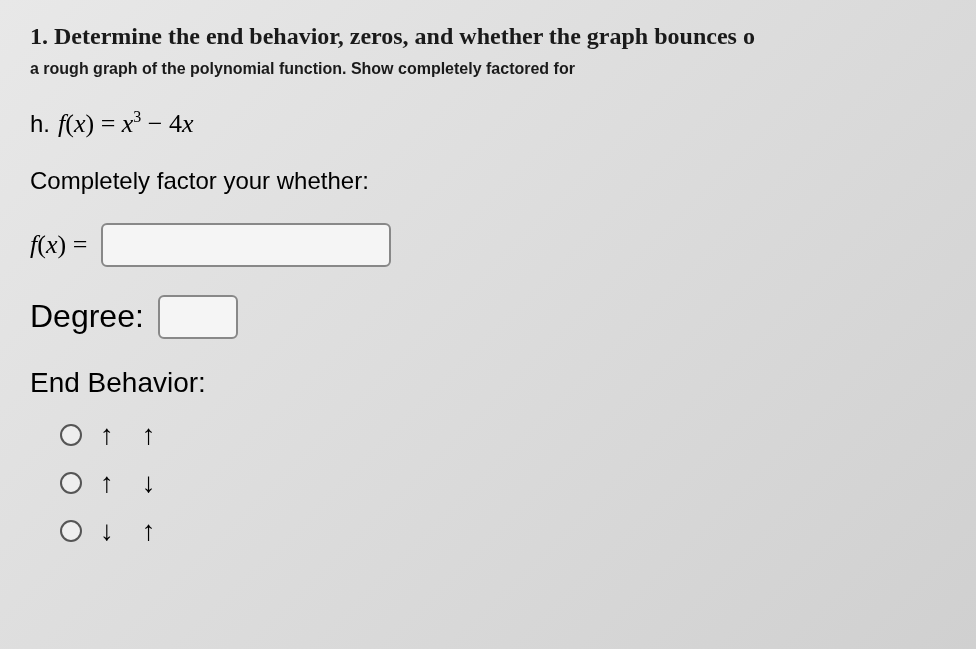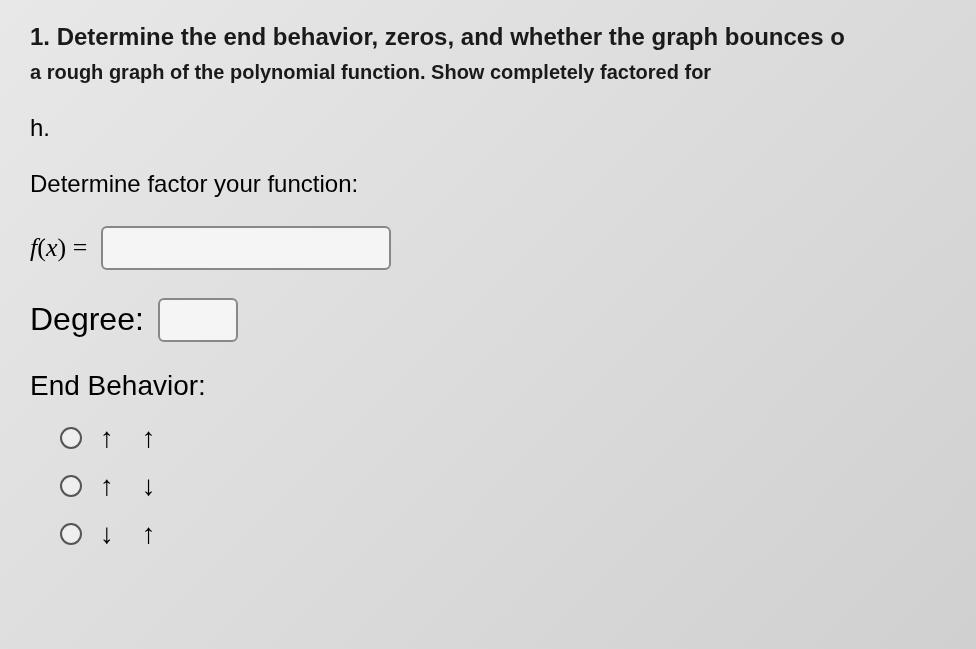--- a/index.html
+++ b/index.html
@@ -16,23 +16,24 @@
       padding: 20px 30px;
       overflow: hidden;
       position: relative;
     }
     .question-main {
       font-size: 24px;
       font-weight: 600;
       line-height: 1.4;
       margin-bottom: 4px;
       color: #1a1a1a;
+      font-family: Liberation Serif, serif;
     }
     .question-sub {
-      font-size: 20px;
+      font-size: 16px;
       font-weight: 600;
       line-height: 1.4;
       margin-bottom: 28px;
       color: #1a1a1a;
     }
     .equation-line {
       font-size: 26px;
       font-weight: 400;
       margin-bottom: 28px;
       font-family: "Times New Roman", serif;
@@ -120,23 +121,26 @@
     }
   </style>
 </head>
 <body>
 
 <div class="question-main">1. Determine the end behavior, zeros, and whether the graph bounces o</div>
 <div class="question-sub">a rough graph of the polynomial function. Show completely factored for</div>
 
 <div class="equation-line">
   <span class="part-label">h.</span>
+  <span>
+    <span class="math">f</span><span>(</span><span class="math">x</span><span>)</span><span> = </span><span class="math">x</span><span class="sup">3</span><span> − </span><span>4</span><span class="math">x</span>
+  </span>
 </div>
 
-<div class="instruction">Determine factor your function:</div>
+<div class="instruction">Completely factor your whether:</div>
 
 <div class="input-row">
   <span class="label-fx">
     <span>f</span><span style="font-style:normal">(</span><span>x</span><span style="font-style:normal">)</span><span style="font-style:normal"> =</span>
   </span>
   <input type="text" class="text-input wide-input" value="" style="">
 </div>
 
 <div class="input-row">
   <span class="label-degree">Degree:</span>

